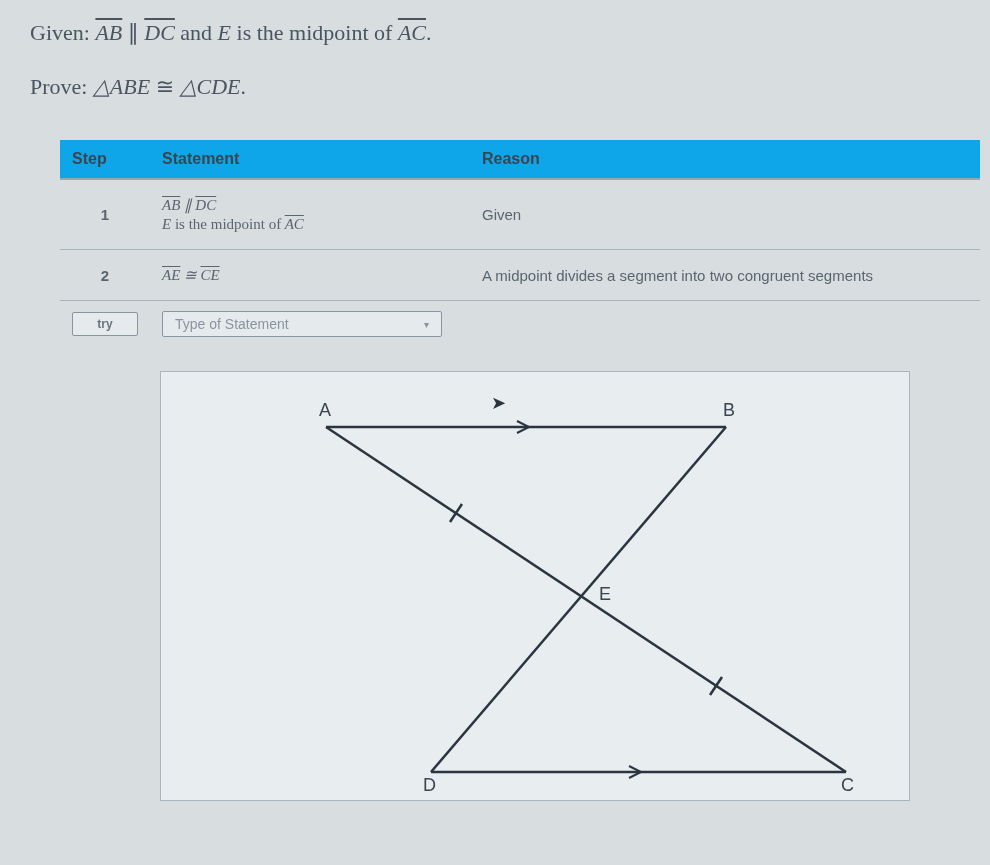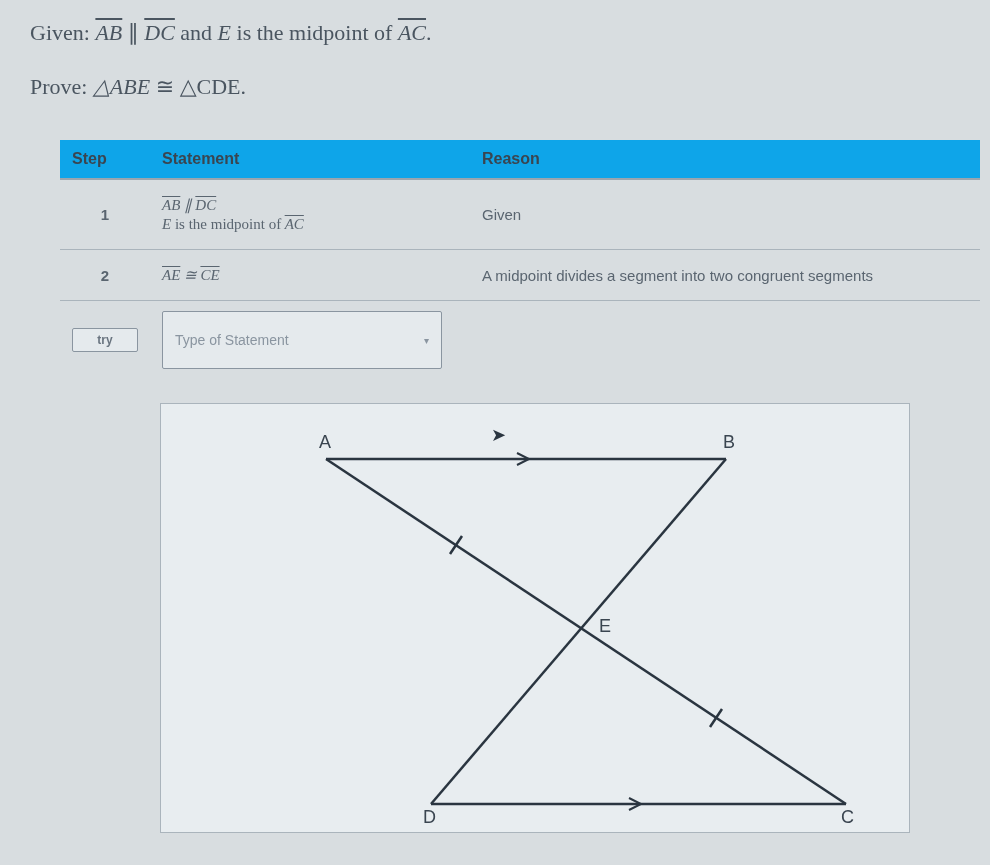--- a/index.html
+++ b/index.html
@@ -58,21 +58,21 @@
     background: #e5eaed;
     padding: 4px 24px;
     font-size: 12px;
     border-radius: 2px;
     color: #6a7580;
     font-family: Arial, sans-serif;
   }
   .type-select {
     border: 1px solid #8a95a0;
     background: #e5eaed;
-    padding: 20px 12px;
+    padding: 4px 12px;
     width: 280px;
     font-size: 14px;
     color: #8a95a0;
     display: flex;
     justify-content: space-between;
     align-items: center;
     border-radius: 2px;
     cursor: pointer;
     font-family: Arial, sans-serif;
   }
@@ -114,21 +114,21 @@
   <span>and</span>
   <span style="font-style:italic">E</span>
   <span>is the midpoint of</span>
   <span class="overline" style="font-style:italic">AC</span><span>.</span>
 </div>
 
 <div class="prove-text">
   <span>Prove:</span>
   <span style="font-style:italic">△ABE</span>
   <span>≅</span>
-  <span style="">△CDE</span><span>.</span>
+  <span style="font-style:italic">△CDE</span><span>.</span>
 </div>
 
 <table class="proof-table">
   <thead>
     <tr>
       <th class="col-step">Step</th>
       <th class="col-statement">Statement</th>
       <th class="col-reason">Reason</th>
     </tr>
   </thead>

